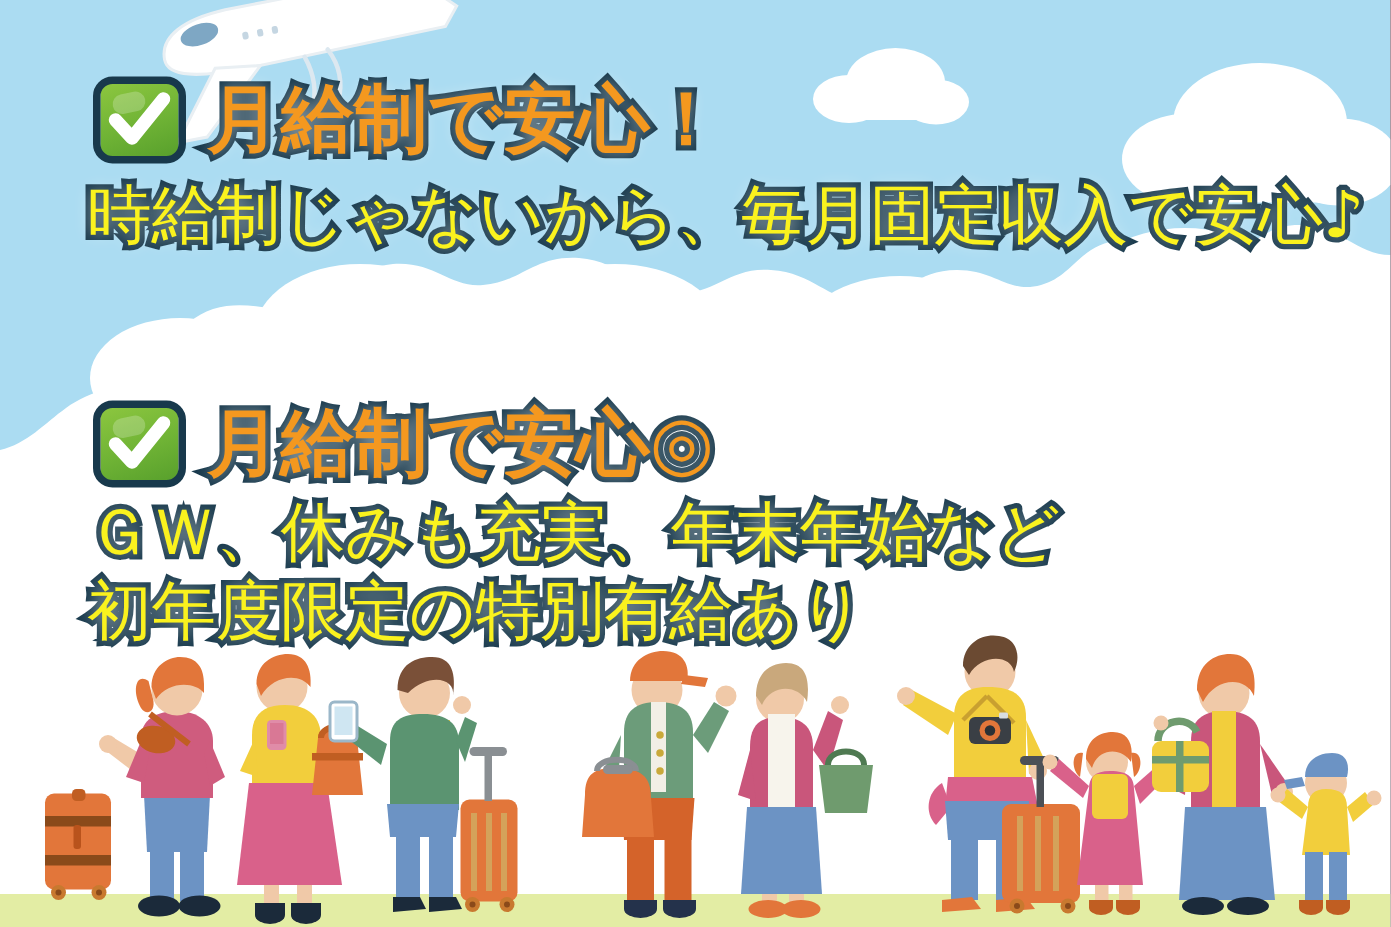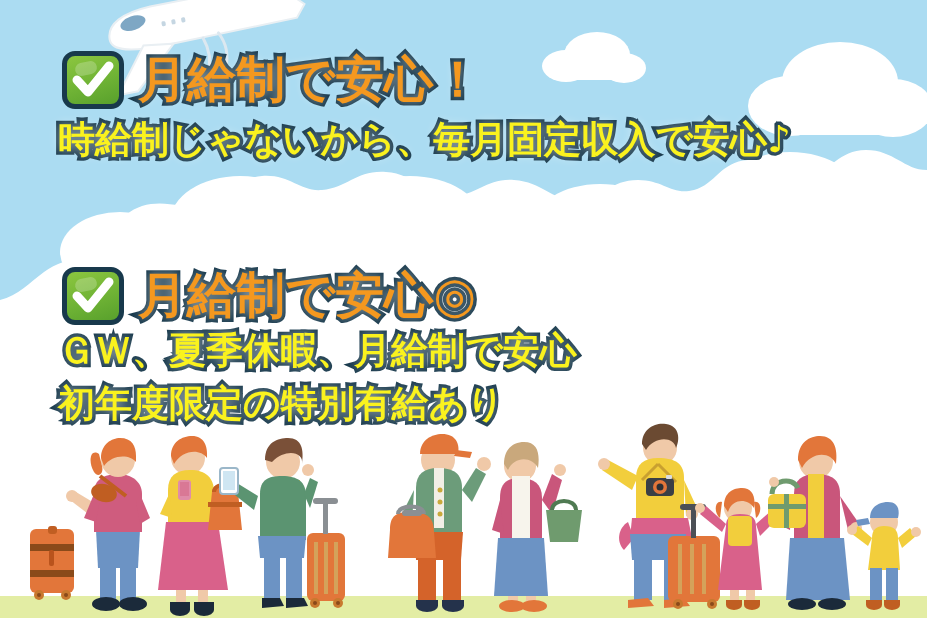--- a/index.html
+++ b/index.html
@@ -45,21 +45,21 @@
   .chk svg{position:absolute;left:0;top:0;}
 
   .hl{
     font-size:49px;font-weight:bold;letter-spacing:0px;
     color:#F4981F;
     -webkit-text-stroke:7px #18394C;
     paint-order:stroke fill;
     text-shadow:0 0 10px rgba(255,255,255,.55);
   }
   .sub{
-    font-size:37px;font-weight:bold;letter-spacing:0px;
+    font-size:43px;font-weight:normal;letter-spacing:0px;
     color:#FAF21E;
     -webkit-text-stroke:7px #18394C;
     paint-order:stroke fill;
     text-shadow:0 0 11px rgba(255,255,255,.65);
   }
 
   
   #line-a1{left:62px;top:47px;}
   #line-a2{left:58px;top:115px;}
   #line-a3{left:58px;top:173px;}
@@ -369,18 +369,18 @@
 
     <div class="row" id="line-b1">
       <span class="chk">
         <svg width="52" height="48" viewBox="0 0 52 48">
           <path d="M10,24 L21,36 L42,10" fill="none" stroke="#FFFFFF" stroke-width="9" stroke-linecap="round" stroke-linejoin="round"></path>
         </svg>
       </span>
       <span class="hl">月給制で安心◎</span>
     </div>
 
-    <div class="row sub" id="line-b2">ＧＷ、夏季休暇、月給制で安心</div>
+    <div class="row sub" id="line-b2">ＧＷ、休みも充実、年末年始など</div>
 
     <div class="row sub" id="line-b3">初年度限定の特別有給あり</div>
 
   </div>
 </div>
 
 </body></html>

